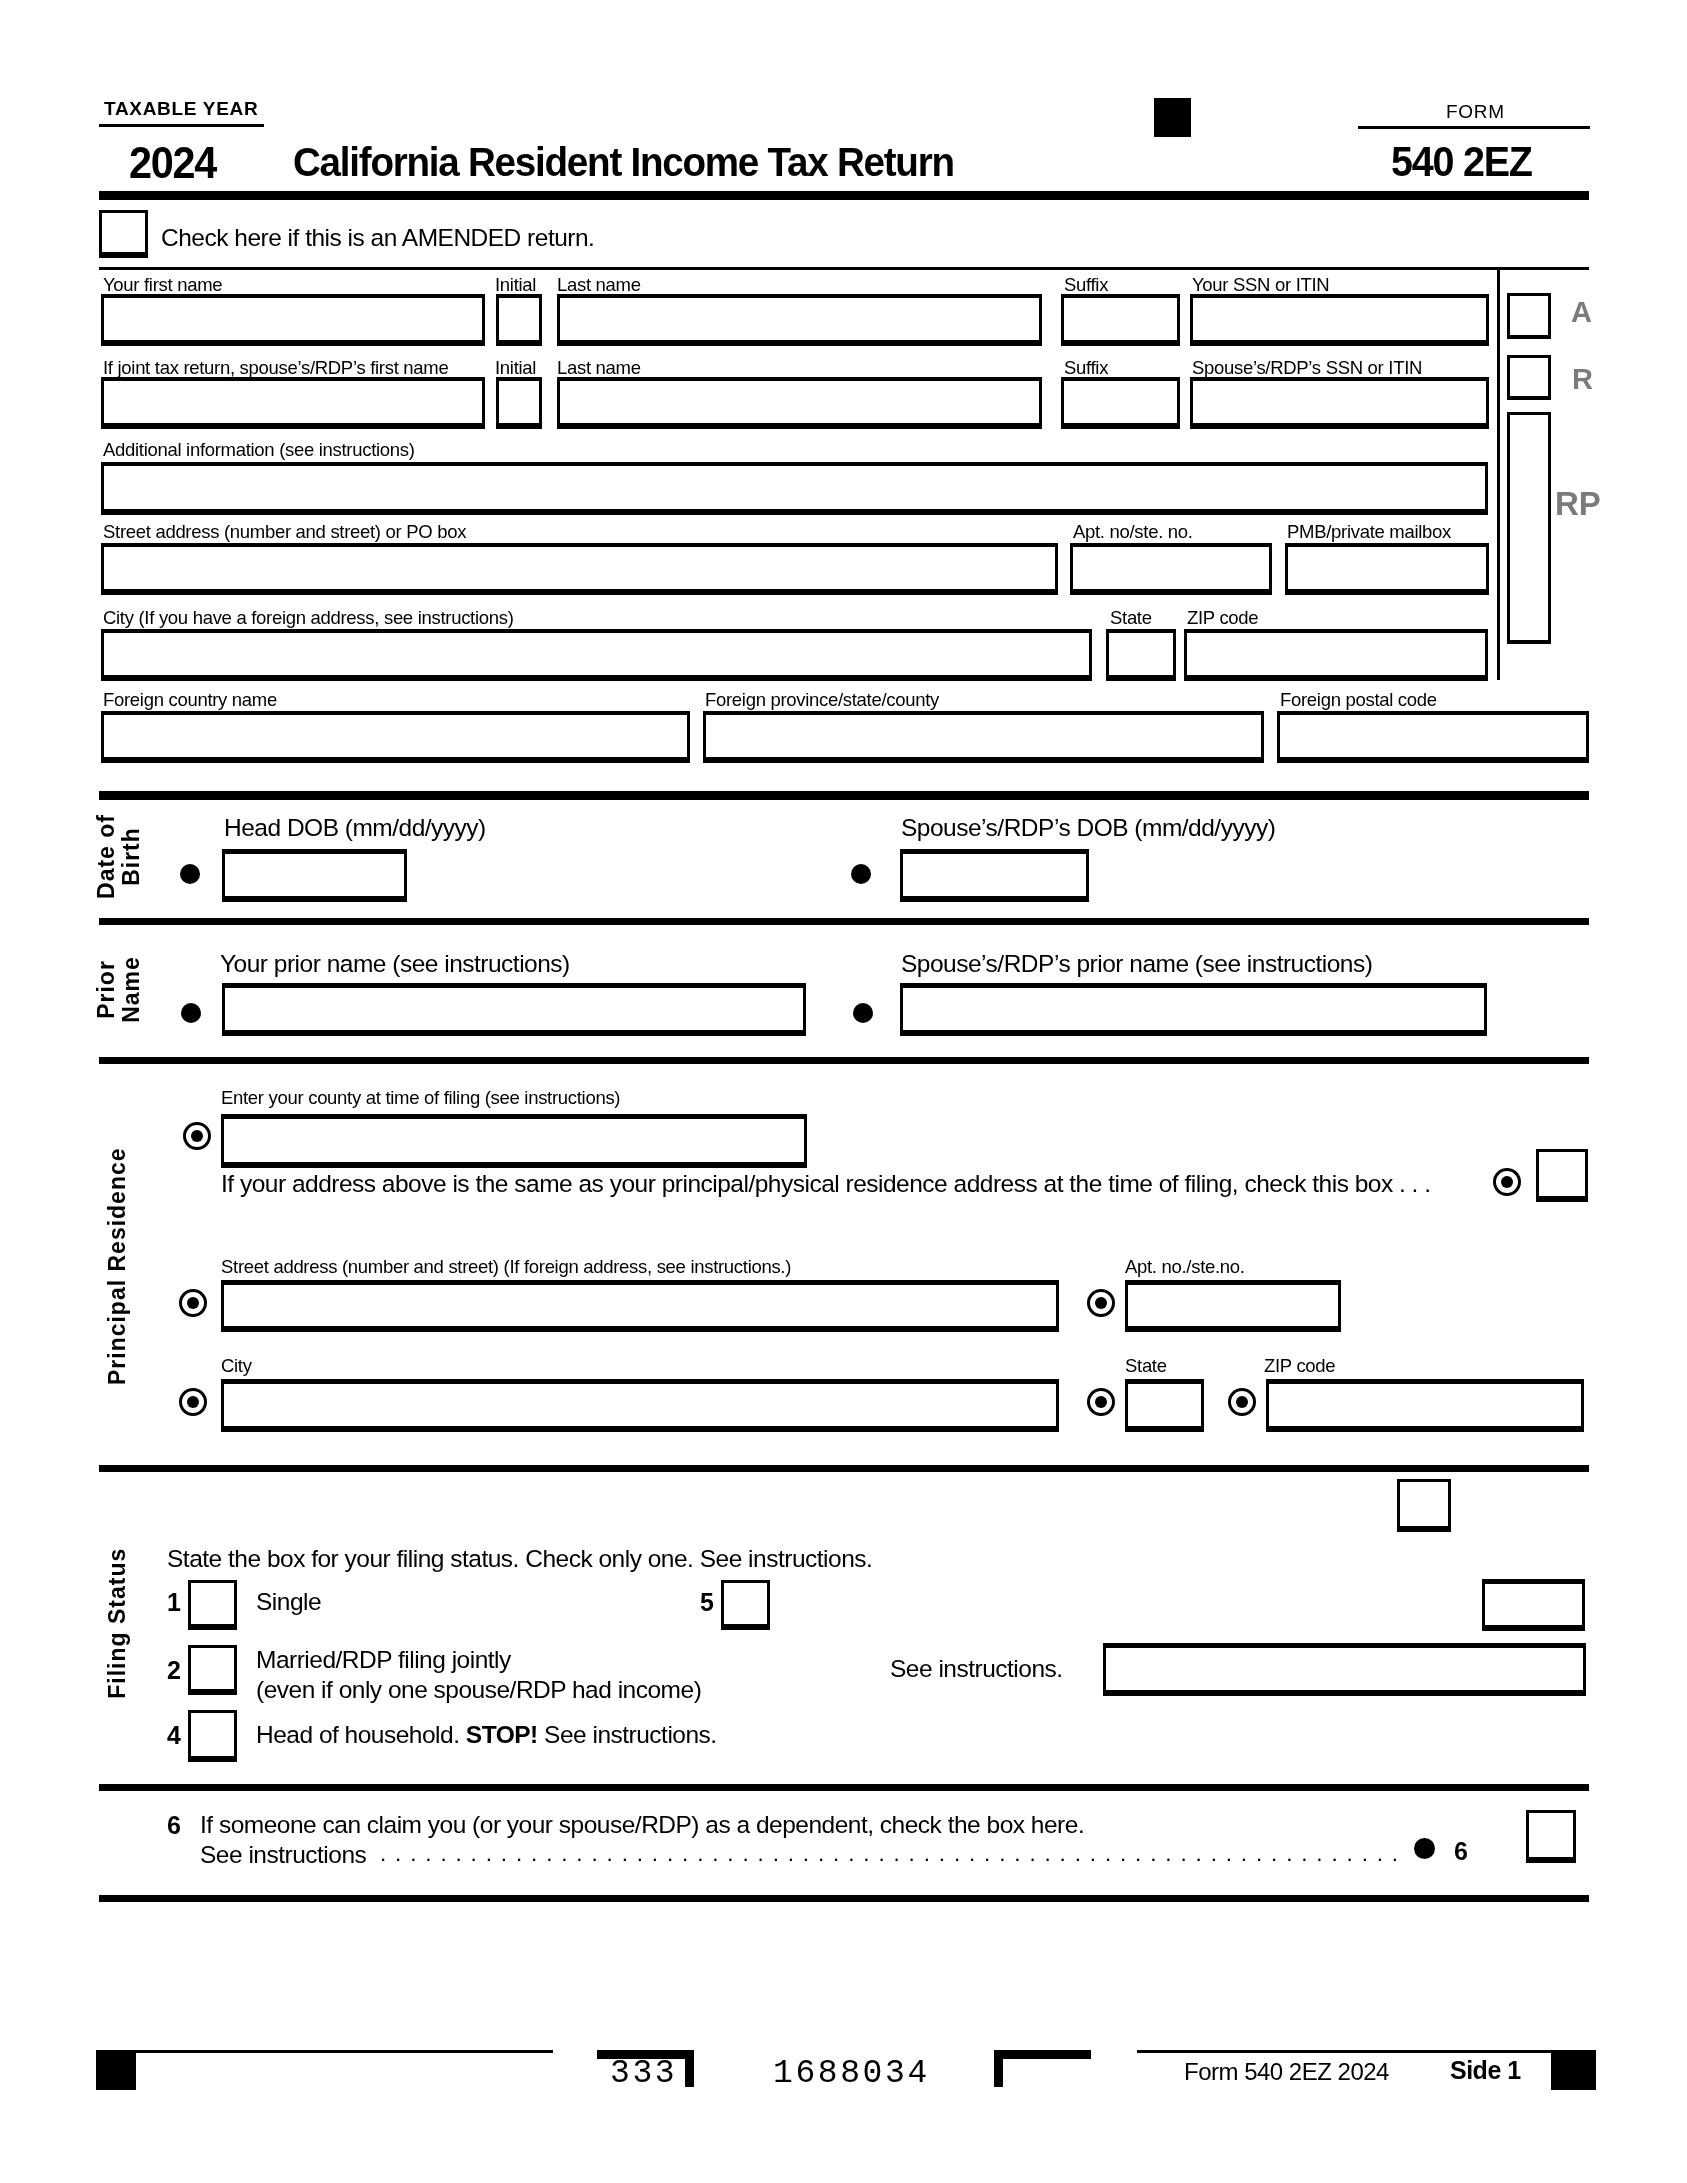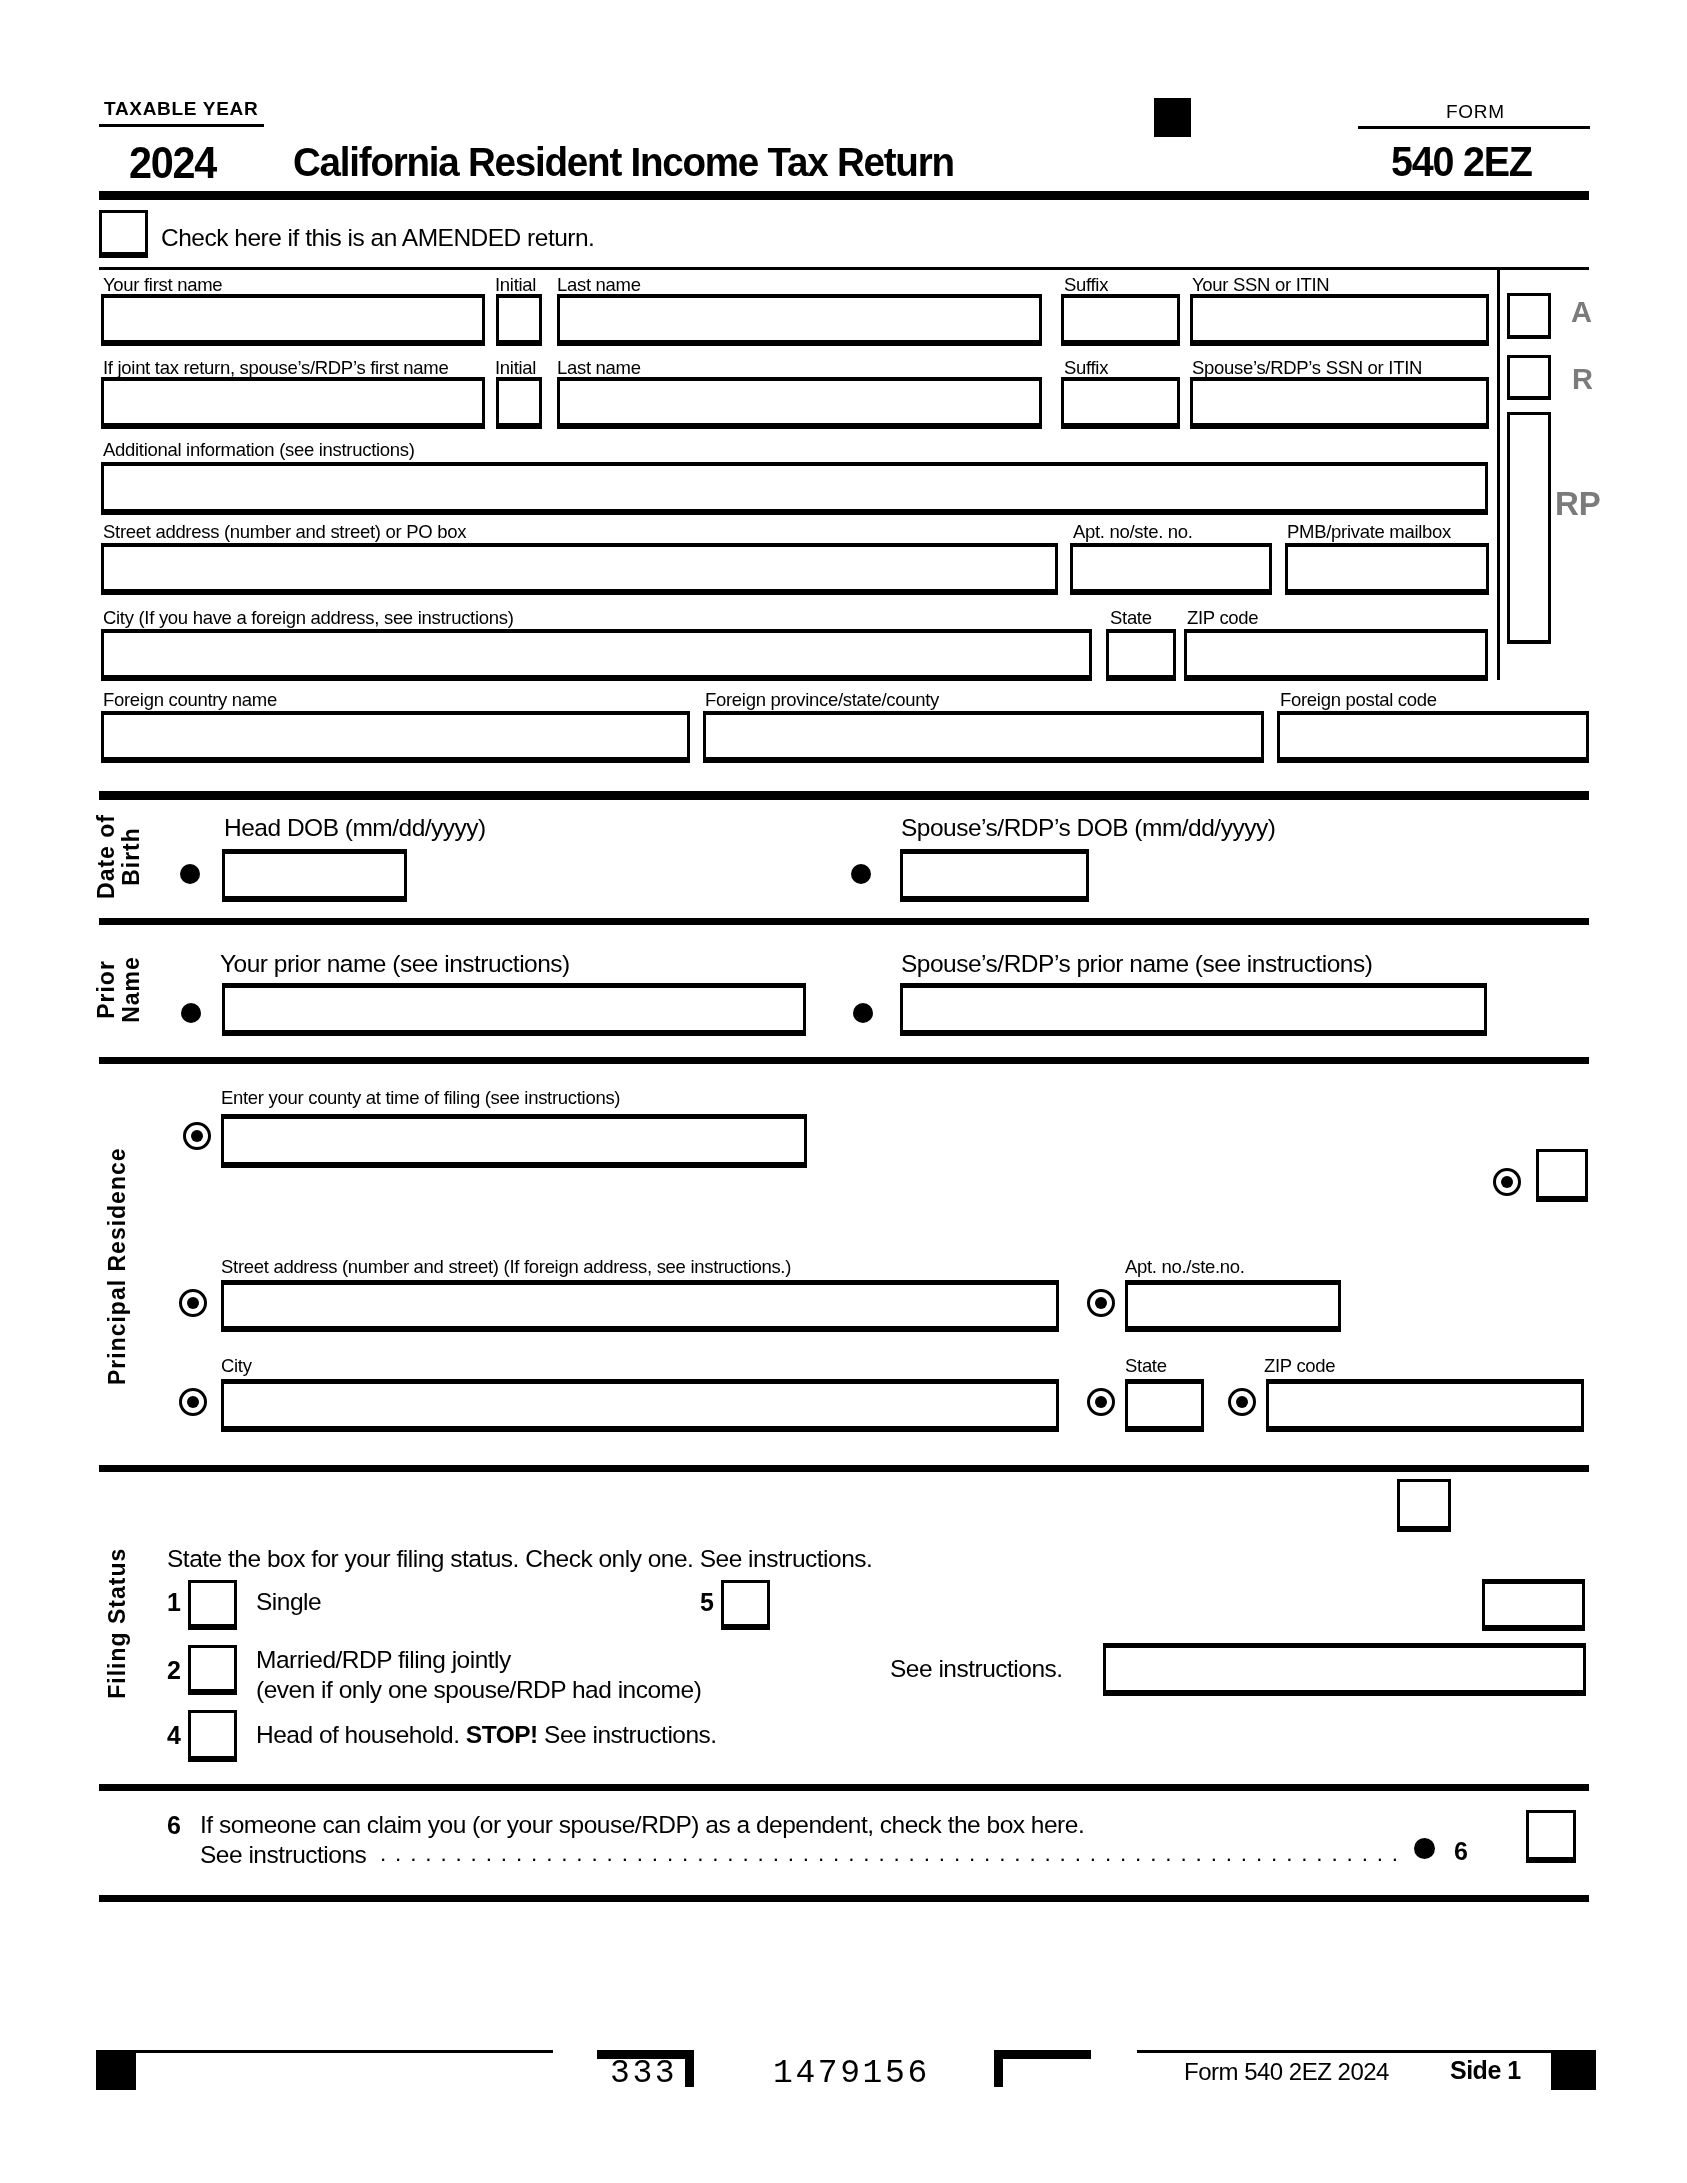--- a/index.html
+++ b/index.html
@@ -140,20 +140,21 @@
   <div class="bullet" style="left:853px; top:1003px;"></div>
   <div class="fbox" style="left:900px; top:983px; width:587px; height:53px; border-top-width:5.3px;"></div>
 
   <div class="hline" style="left:99px; top:1057px; width:1490px; height:6.6px;"></div>
   <div class="vlabel" style="left:-81px; top:1254px; width:397px;">Principal Residence</div>
 
   <div class="lbl" style="left:221px; top:1087px;">Enter your county at time of filing (see instructions)</div>
   <div class="bullseye" style="left:183px; top:1122px;"></div>
   <div class="fbox" style="left:221px; top:1114px; width:586px; height:54px; border-top-width:5.3px;"></div>
 
+  <div class="t37" style="left:221px; top:1170px;">If your address above is the same as your principal/physical residence address at the time of filing, check this box . . .</div>
   <div class="bullseye" style="left:1493px; top:1168px;"></div>
   <div class="cbox" style="left:1536px; top:1149px; width:52px; height:53px;"></div>
 
 
   <div class="lbl" style="left:221px; top:1256px;">Street address (number and street) (If foreign address, see instructions.)</div>
   <div class="lbl" style="left:1125px; top:1256px;">Apt. no./ste.no.</div>
   <div class="bullseye" style="left:179px; top:1289px;"></div>
   <div class="fbox" style="left:221px; top:1280px; width:838px; height:52px; border-top-width:5.3px;"></div>
   <div class="bullseye" style="left:1087px; top:1289px;"></div>
   <div class="fbox" style="left:1125px; top:1280px; width:216px; height:52px; border-top-width:5.3px;"></div>
@@ -207,21 +208,21 @@
 
   <div class="hline" style="left:99px; top:1895px; width:1490px; height:6.6px;"></div>
 
   <div class="sq" style="left:96px; top:2050px; width:40px; height:40px;"></div>
   <div class="hline" style="left:136px; top:2050px; width:417px; height:2.6px;"></div>
 
   <div class="hline" style="left:597px; top:2050px; width:97px; height:8.6px;"></div>
   <div class="vline" style="left:685px; top:2050px; width:9.3px; height:37px;"></div>
   <div class="code" style="left:610px; top:2055px;">333</div>
 
-  <div class="code" style="left:773px; top:2055px;">1479156</div>
+  <div class="code" style="left:773px; top:2055px;">1688034</div>
 
   <div class="vline" style="left:994px; top:2050px; width:9.3px; height:37px;"></div>
   <div class="hline" style="left:994px; top:2050px; width:97px; height:8.6px;"></div>
 
   <div class="hline" style="left:1137px; top:2050px; width:415px; height:2.6px;"></div>
   <div class="t37" style="left:1184px; top:2058px; font-size:24px;">Form 540 2EZ  2024</div>
   <div class="t37 bold" style="left:1450px; top:2056px; font-size:25px;">Side 1</div>
 
   <div class="sq" style="left:1551px; top:2050px; width:45px; height:40px;"></div>
 

